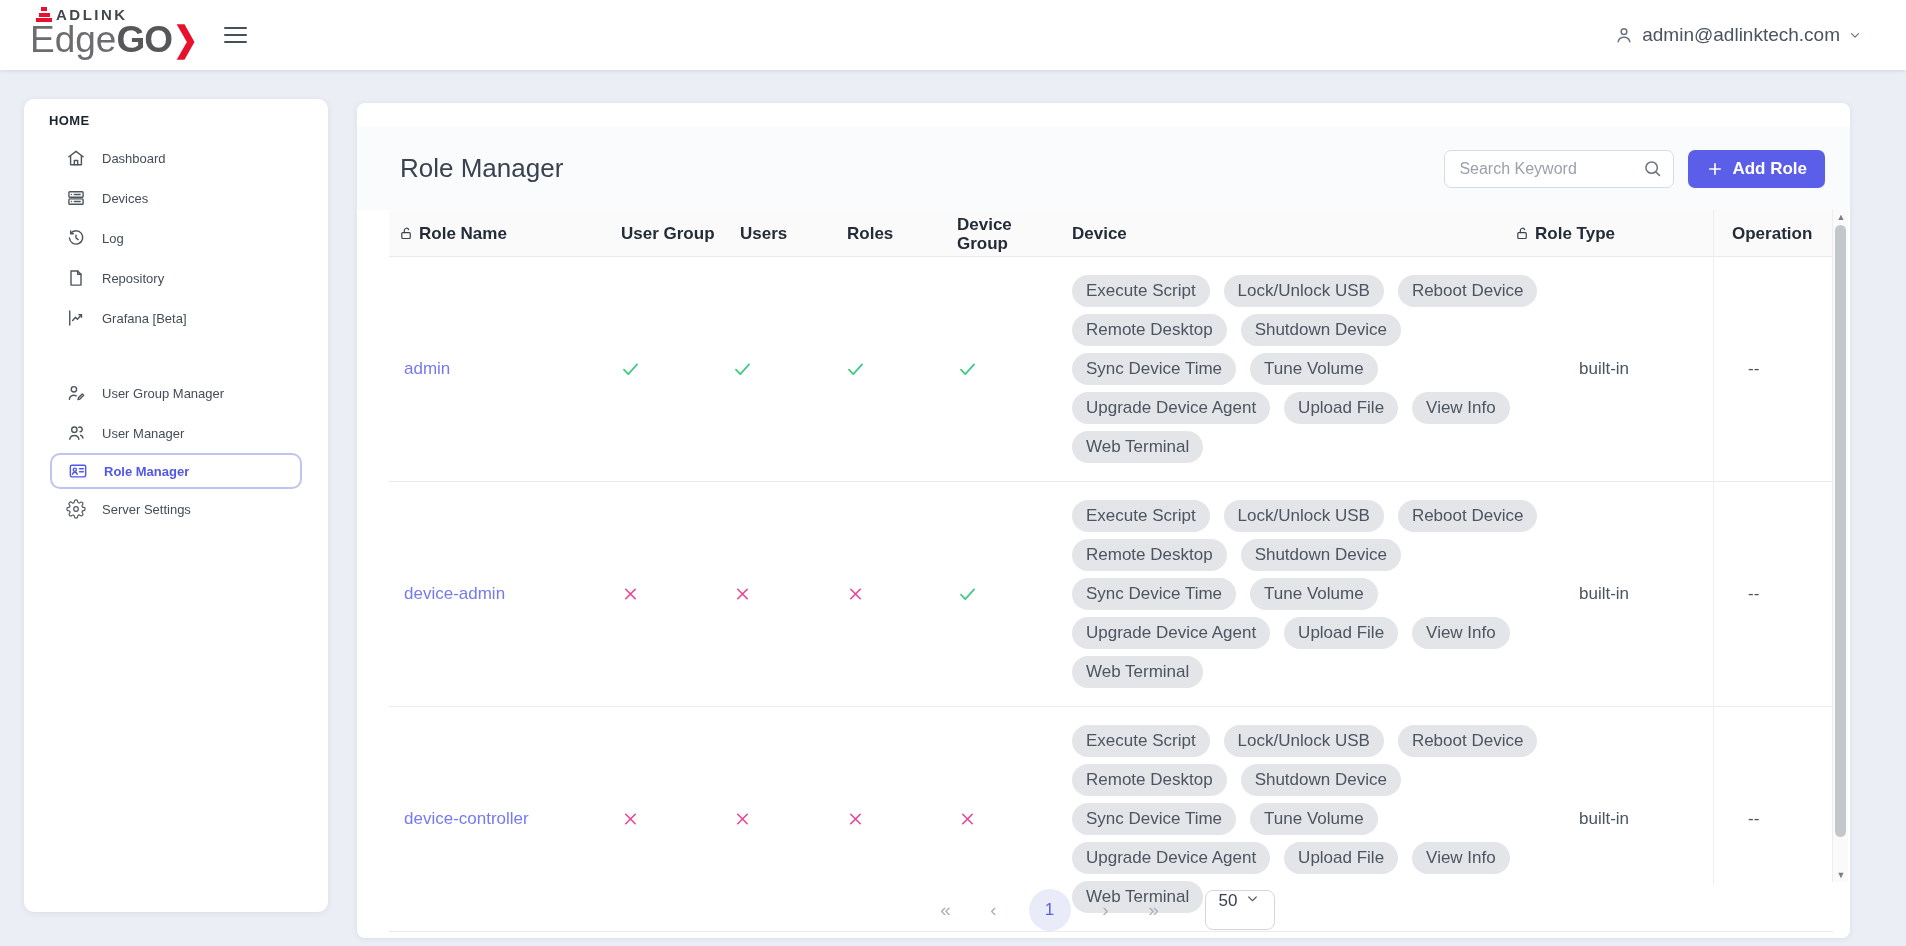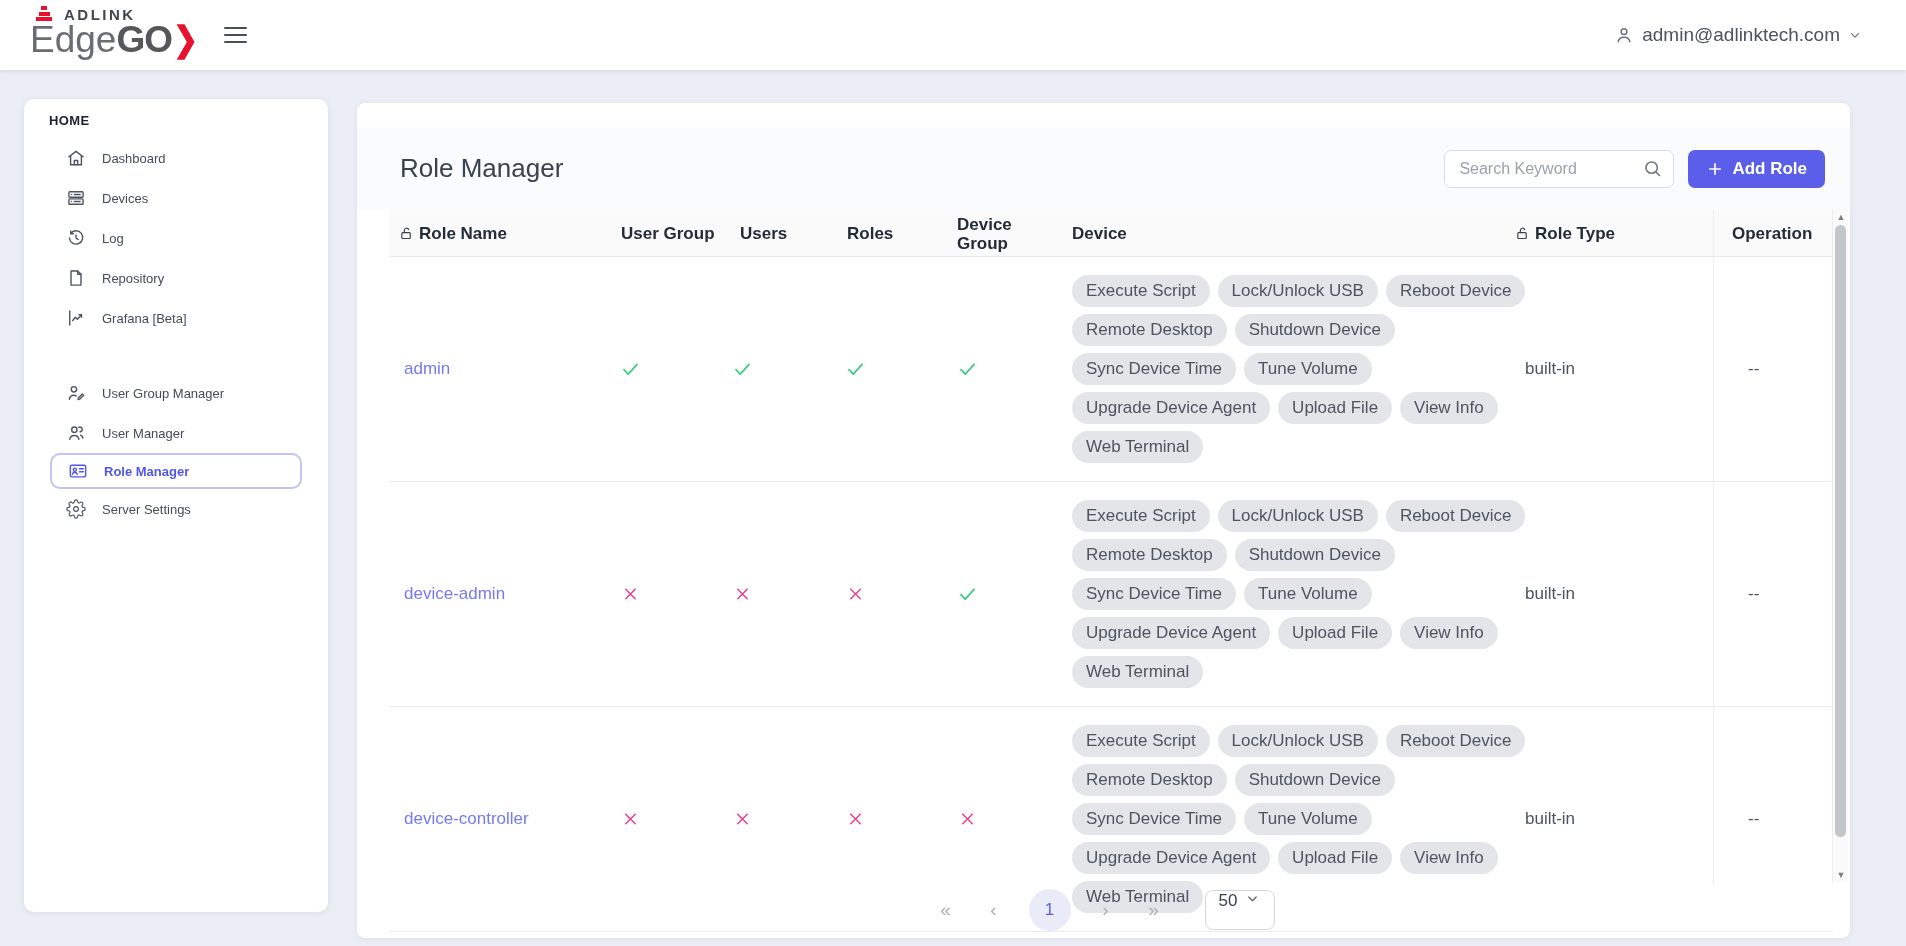--- a/index.html
+++ b/index.html
@@ -4,21 +4,21 @@
 <style>
   * { margin:0; padding:0; box-sizing:border-box; }
   html,body { background:#ebeef5; }
   body { font-family:"Liberation Sans", sans-serif; color:#4a5461; }
   .screen { position:relative; width:1906px; height:946px; background:#ebeef5; overflow:hidden; }
 
   
   .topbar { position:absolute; top:0; left:0; width:1906px; height:70px; background:#fff;
             box-shadow:0 1px 4px rgba(30,40,60,.12); z-index:20; }
   .logo { position:absolute; left:30px; top:6px; width:170px; }
-  .logo-top { display:flex; align-items:flex-start; gap:12px; padding-left:6px; }
+  .logo-top { display:flex; align-items:center; gap:4px; padding-left:6px; }
   .adlink-mark { display:flex; flex-direction:column; align-items:center; gap:1.5px; }
   .adlink-mark i { display:block; background:#e8112d; height:4px; }
   .adlink-mark i:nth-child(1){ width:6px; }
   .adlink-mark i:nth-child(2){ width:11px; }
   .adlink-mark i:nth-child(3){ width:16px; }
   .adlink-word { font-size:15px; font-weight:700; letter-spacing:2.5px; color:#43474c; }
   .logo-bottom { display:flex; align-items:center; line-height:38px; margin-top:-2px; }
   .edge { font-size:37px; color:#6b6c6f; font-weight:400; }
   .go { font-size:37px; color:#565758; font-weight:800; letter-spacing:-1px; }
   .logo-arrow { color:#e8112d; font-size:30px; font-weight:800; margin-left:1px; transform:scaleY(1.15); }
@@ -65,24 +65,24 @@
   .hcell svg { color:#3a424d; }
   .h-role{ left:10px; } .h-ug{ left:232px; } .h-users{ left:351px; } .h-roles{ left:458px;justify-content:center; }
   .h-dg{ left:568px; width:74px; } .h-device{ left:683px; } .h-type{ left:1126px; } .h-op{ left:1343px; }
   .tbody { position:absolute; top:154px; left:32px; width:1444px; }
   .trow { position:relative; border-bottom:1px solid #e9ebef; padding:18px 0; min-height:68px; }
   .cell { position:absolute; top:50%; transform:translateY(-50%); font-size:17px; color:#4a5461; }
   .col-role { left:15px; color:var(--link); text-decoration:none; cursor:pointer; }
   .col-flag { width:100px; display:flex; justify-content:center; }
   .f-ug{ left:191px; } .f-users{ left:303px; } .f-roles{ left:416px; } .f-dg{ left:528px; }
   .flag-check { color:var(--check); } .flag-cross { color:var(--cross); }
-  .cell-device { margin-left:683px; width:490px; display:flex; flex-wrap:wrap; gap:7px 8px; }
+  .cell-device { margin-left:683px; width:490px; display:flex; flex-wrap:wrap; gap:7px 14px; }
   .chip { background:var(--chip-bg); color:var(--chip-text); font-size:17px; line-height:22px;
           padding:5px 14px; border-radius:16px; white-space:nowrap; }
-  .col-type { left:1136px; } .col-op { left:1359px; }
+  .col-type { left:1190px; } .col-op { left:1359px; }
   .v-divider { position:absolute; left:1356px; top:107px; height:674px; width:1px; background:#edeef2; }
 
   
   .scrollbar { position:absolute; left:1475px; top:107px; width:16px; height:672px; background:#fafafa;
                border-left:1px solid #ededed; }
   .sb-arrow { position:absolute; left:0; width:16px; height:14px; display:flex; align-items:center; justify-content:center;
               color:#7a7f86; font-size:9px; cursor:pointer; }
   .sb-up { top:0; } .sb-down { bottom:0; }
   .sb-thumb { position:absolute; left:2px; top:15px; width:11px; height:612px; background:#c3c6cb; border-radius:6px; cursor:pointer; }
 

